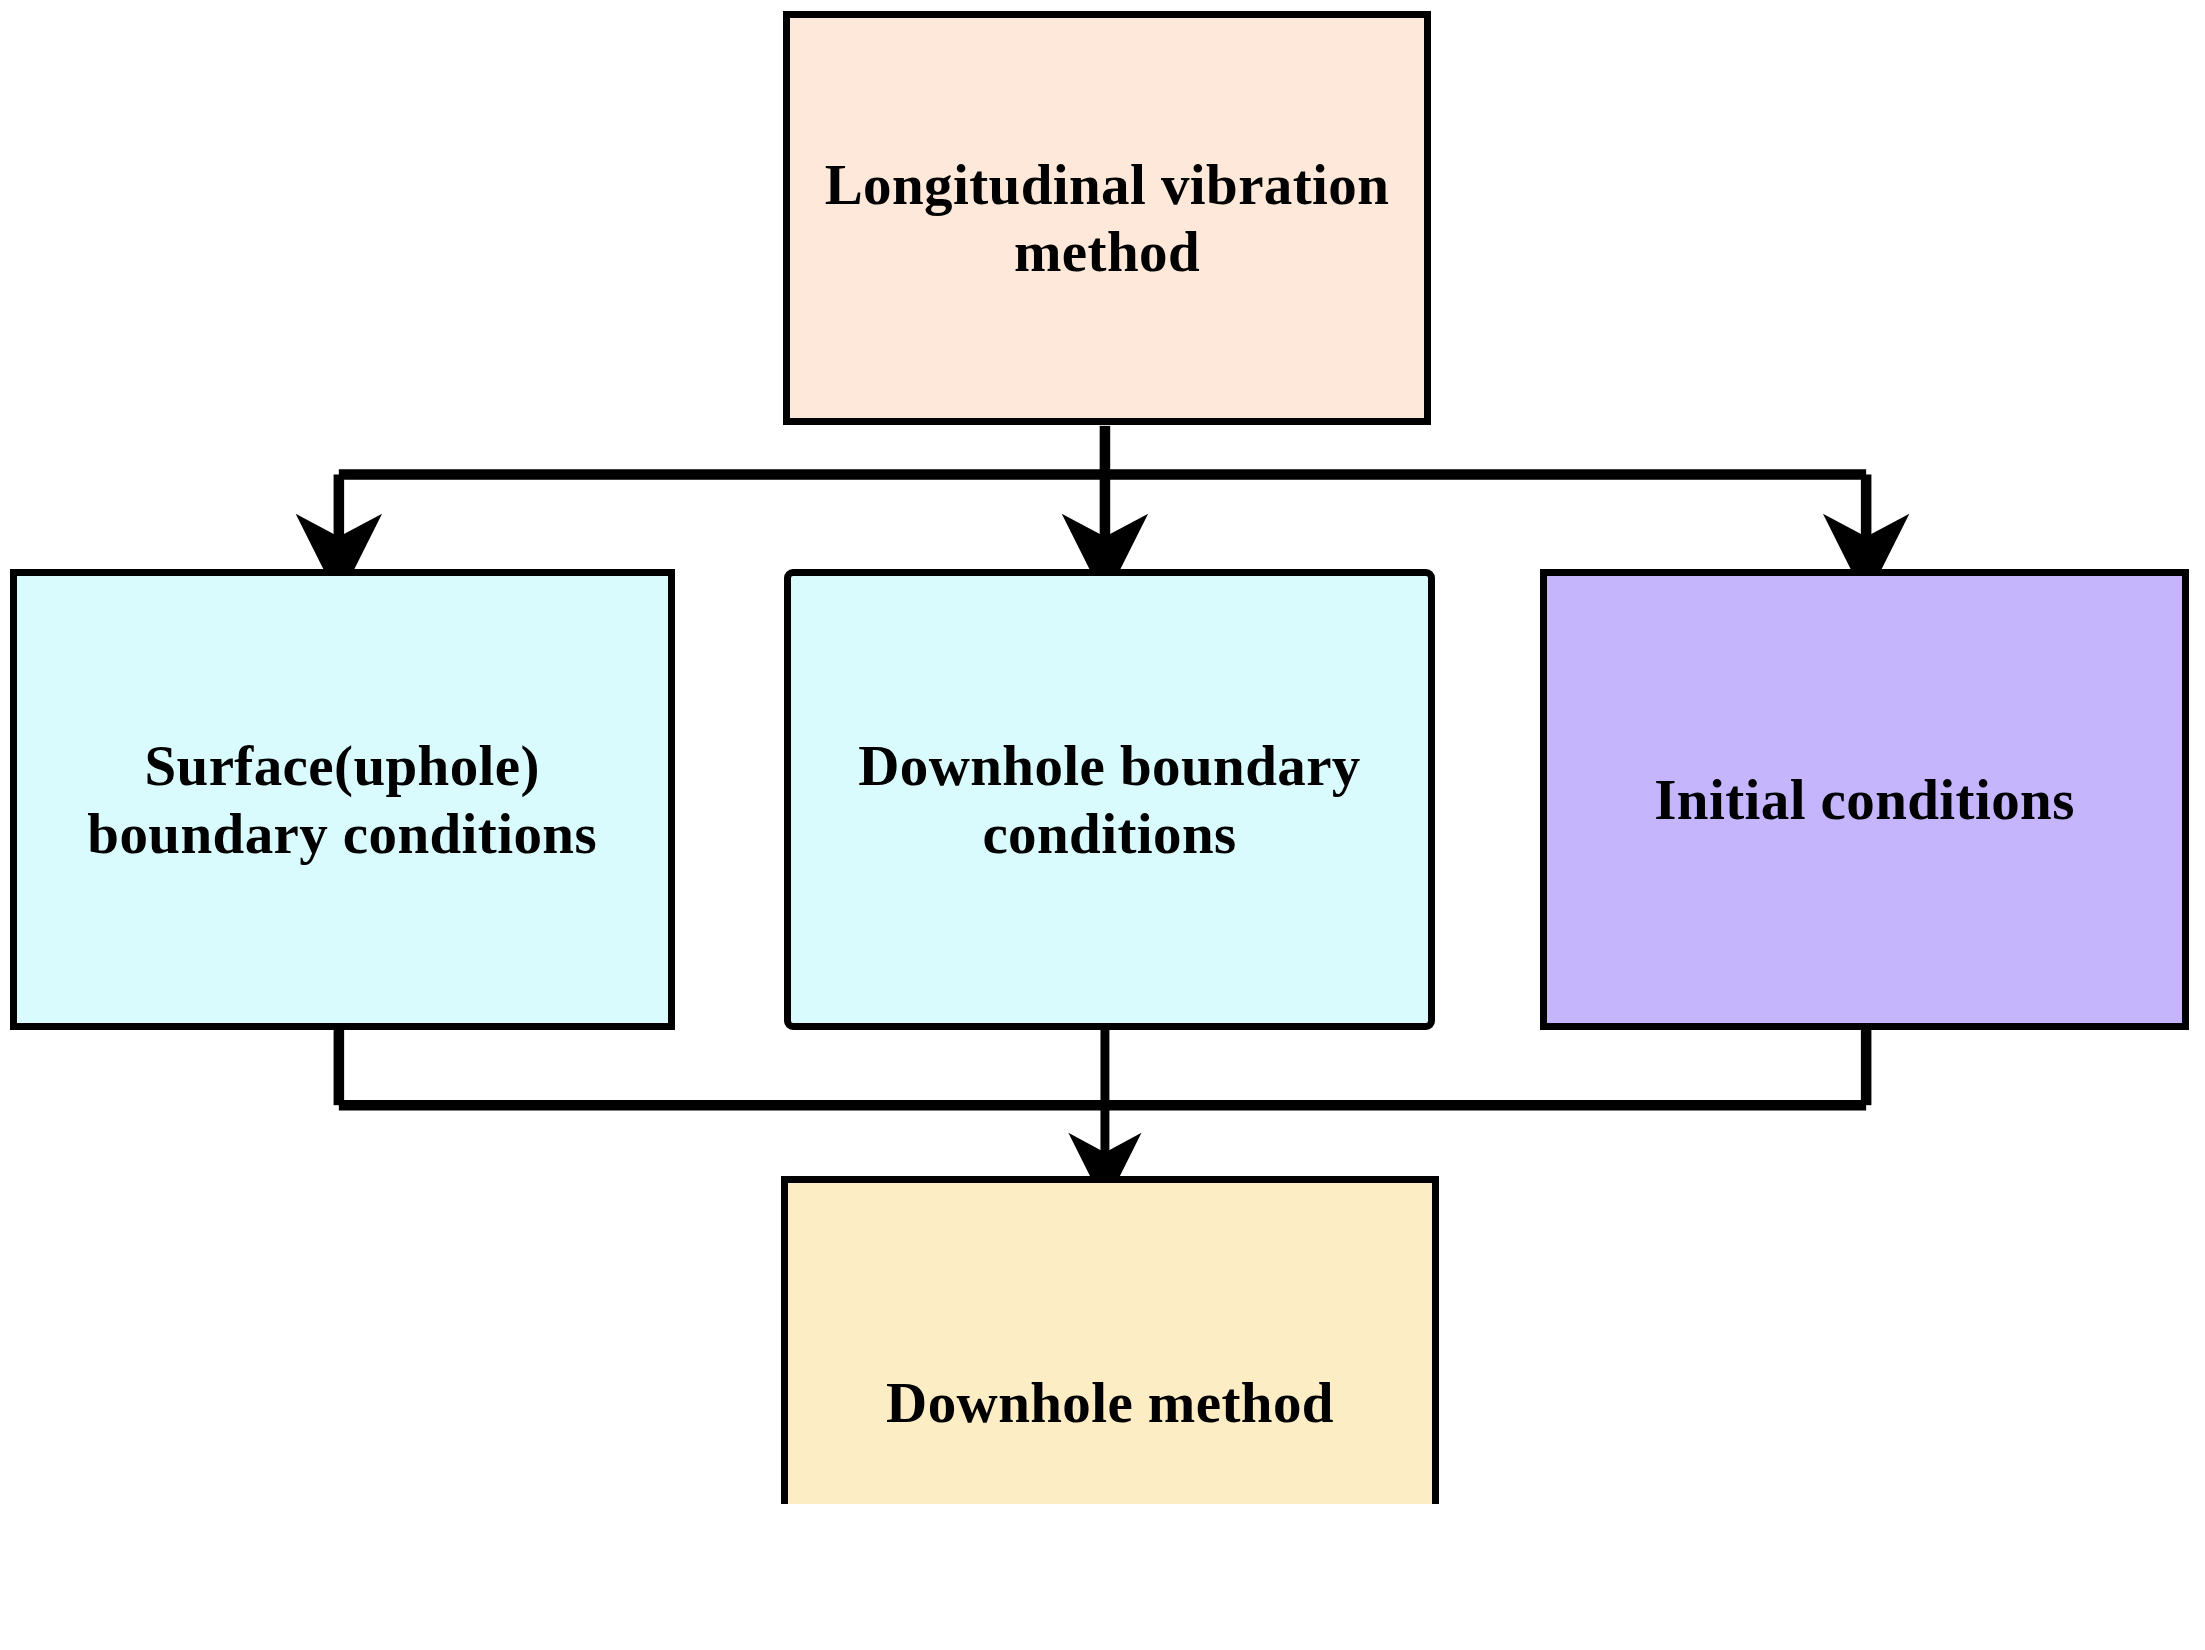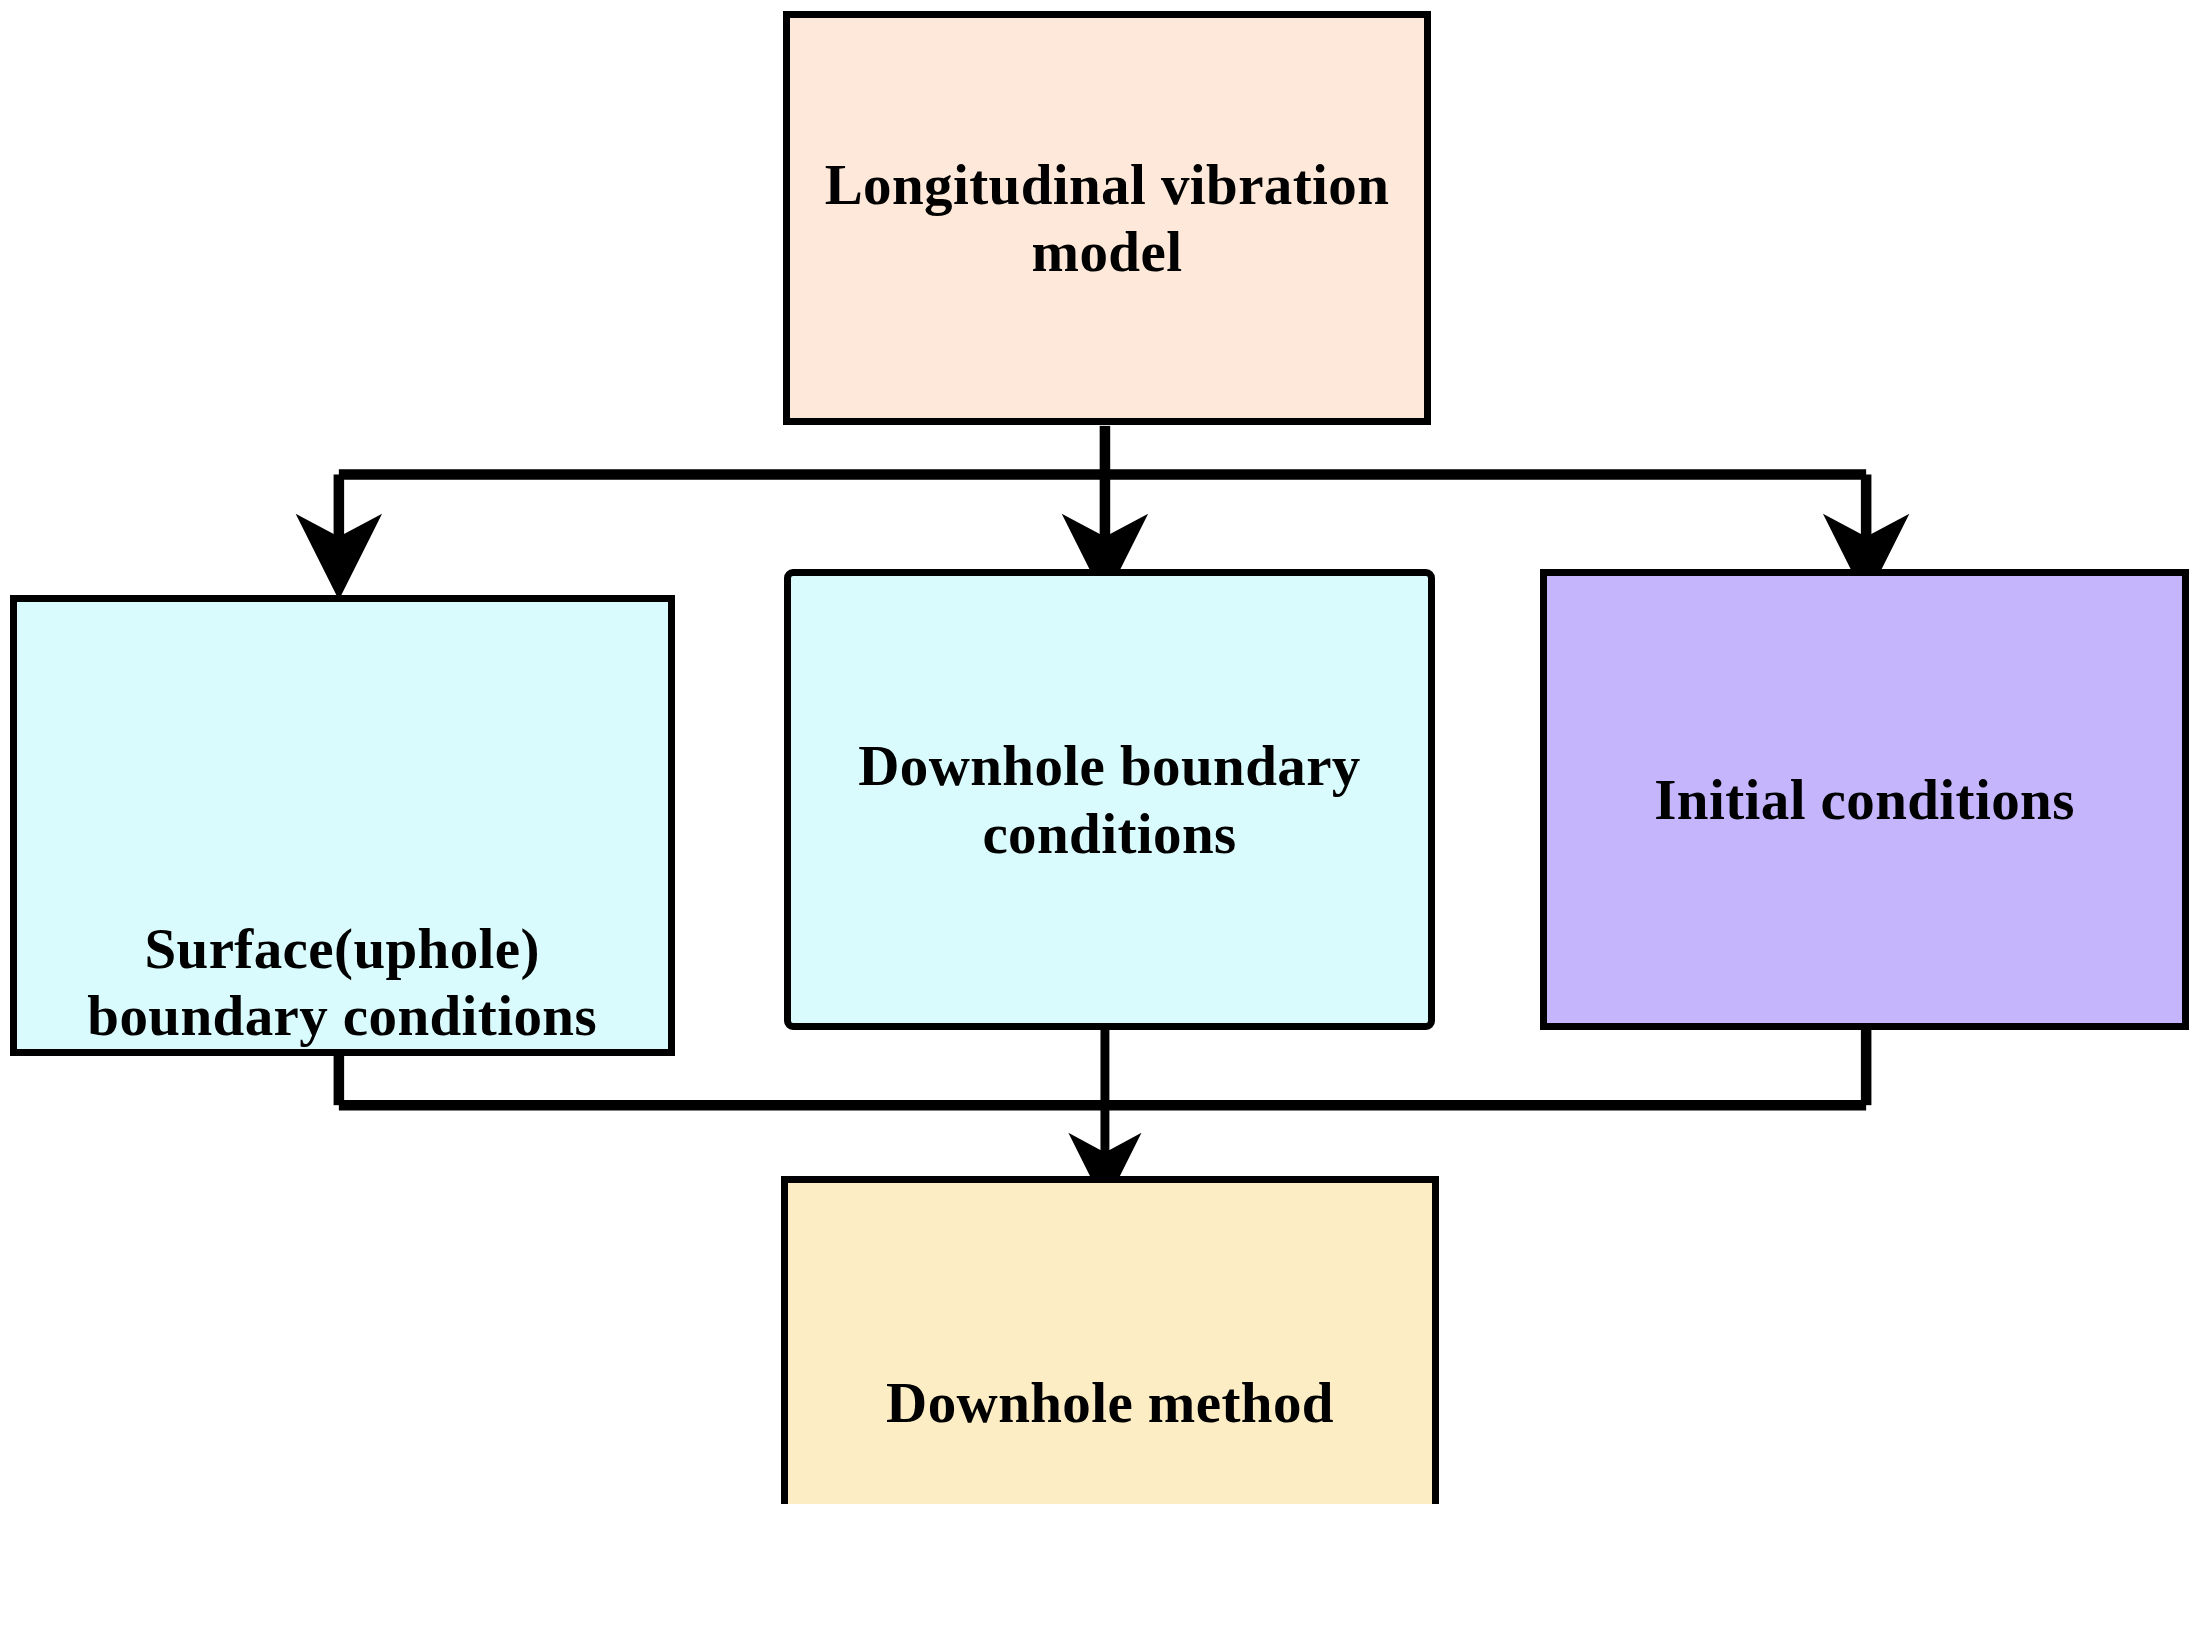--- a/index.html
+++ b/index.html
@@ -33,24 +33,23 @@
   }
   
   #node-model {
     left: 783px;  top: 11.4px;
     width: 648px; height: 414px;
     background: #fde8da;
   }
   #node-model .label { font-size: 57px; }
 
   #node-surface {
-    left: 9.7px;   top: 595px;
+    left: 9.7px;   top: 569px;
     width: 665px; height: 461px;
     background: #dafbfd;
-    align-items: flex-end;
   }
   #node-surface .label { font-size: 57px; }
 
   #node-downhole {
     left: 784px;  top: 569px;
     width: 651px; height: 461px;
     background: #dafbfd;
   }
   #node-downhole .label { font-size: 57px; }
 
@@ -101,21 +100,21 @@
     <path d="M418,1270 L418,1363" stroke="#000000" stroke-width="13" fill="none"></path>
 
     <path d="M2302,1270 L2302,1363" stroke="#000000" stroke-width="13" fill="none"></path>
 
     <path d="M418,1363 L2302,1363" stroke="#000000" stroke-width="13" fill="none"></path>
 
     <path d="M1363,1270 L1363,1440" stroke="#000000" stroke-width="11" fill="none" marker-end="url(#arrowhead)"></path>
   </svg>
 
   <div class="node" id="node-model" style="background: rgb(253, 232, 218); border-color: rgb(0, 0, 0);">
-    <div class="label"><span>Longitudinal vibration</span><br><span>model</span></div>
+    <div class="label"><span>Longitudinal vibration</span><br><span>method</span></div>
   </div>
 
   <div class="node" id="node-surface" style="background: rgb(218, 251, 253); border-color: rgb(0, 0, 0);">
     <div class="label"><span>Surface(uphole)</span><br><span>boundary conditions</span></div>
   </div>
 
   <div class="node" id="node-downhole" style="background: rgb(218, 251, 253); border-color: rgb(0, 0, 0); border-radius: 9px;">
     <div class="label"><span>Downhole boundary</span><br><span>conditions</span></div>
   </div>
 

